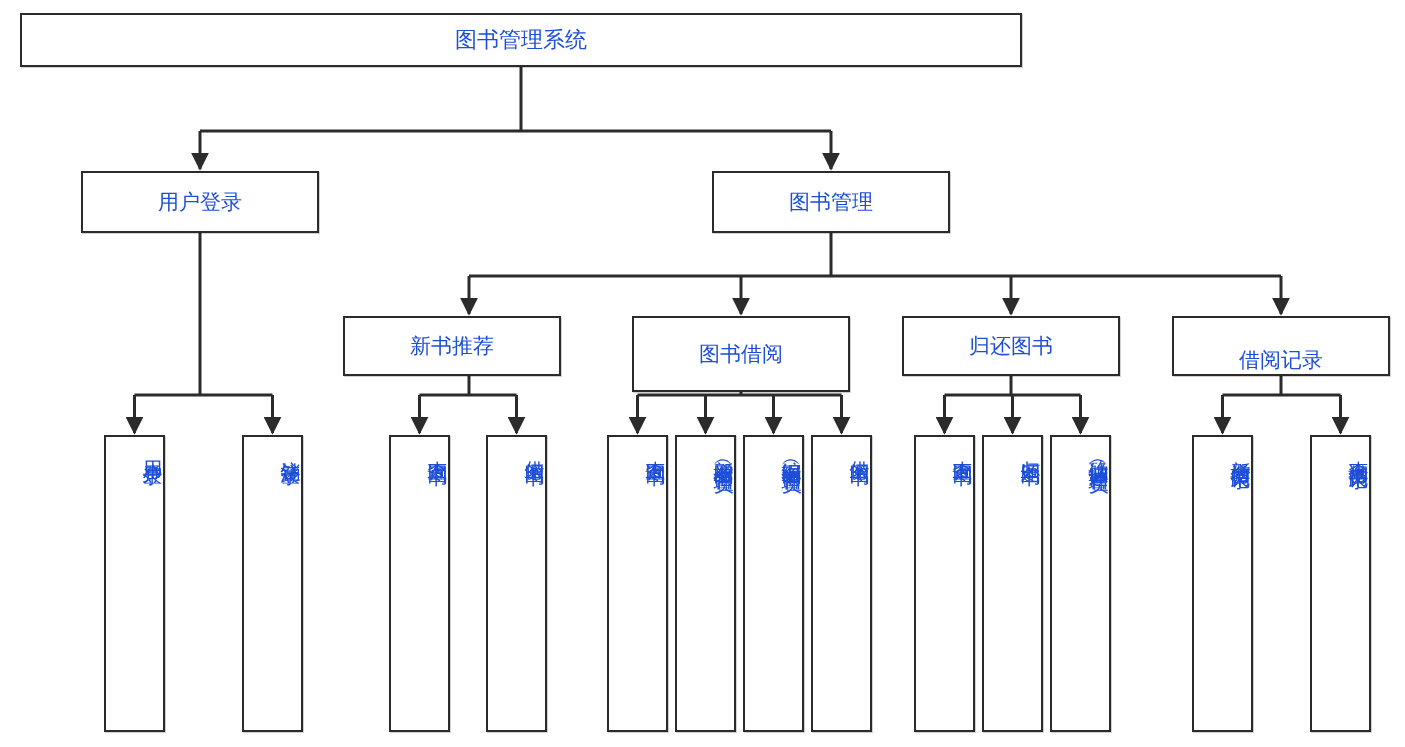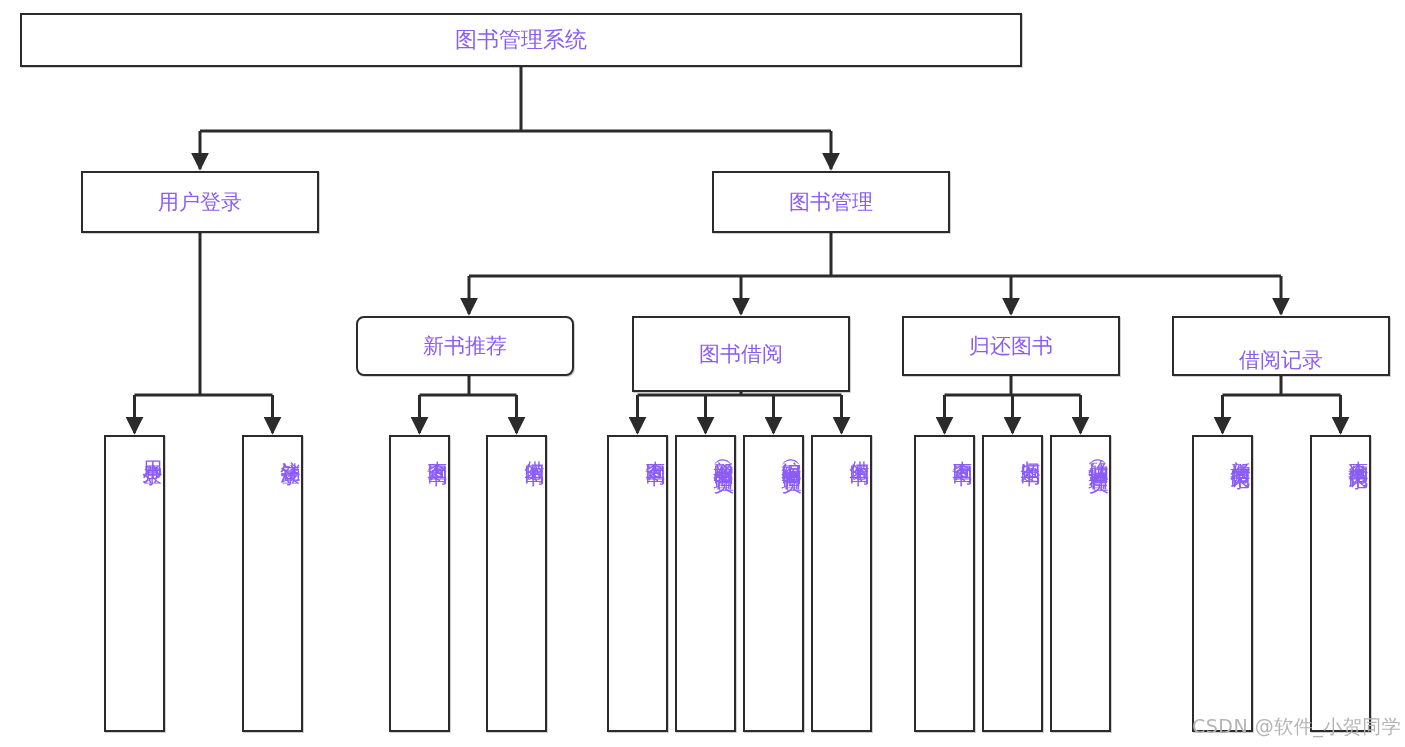--- a/index.html
+++ b/index.html
@@ -27,21 +27,21 @@
     pointer-events: none;
   }
   .node {
     position: absolute;
     box-sizing: border-box;
     background: #ffffff;
     border: 2px solid #2b2b2b;
     display: flex;
     align-items: center;
     justify-content: center;
-    color: #8b5cf6;
+    color: #1d4ed8;
     box-shadow: 1px 1px 0 rgba(0,0,0,0.18);
   }
   .node.root {
     font-size: 22px;
   }
   .node.level2 {
     font-size: 21px;
   }
   .node.level3 {
     font-size: 21px;
@@ -122,21 +122,21 @@
     <span>图书管理系统</span>
   </div>
 
   <div id="node-host">
       <div class="node level2" style="left: 81px; top: 171px; width: 238px; height: 62px;">
         <span>用户登录</span>
       </div>
       <div class="node level2" style="left: 712px; top: 171px; width: 238px; height: 62px;">
         <span>图书管理</span>
       </div>
-      <div class="node level3" style="left: 356px; top: 316px; width: 218px; height: 60px; border-radius: 8px;">
+      <div class="node level3" style="left: 343px; top: 316px; width: 218px; height: 60px;">
         <span>新书推荐</span>
       </div>
       <div class="node level3" style="left: 632px; top: 316px; width: 218px; height: 76px;">
         <span>图书借阅</span>
       </div>
       <div class="node level3" style="left: 902px; top: 316px; width: 218px; height: 60px;">
         <span>归还图书</span>
       </div>
       <div class="node level3" style="left: 1172px; top: 316px; width: 218px; height: 60px; align-items: flex-end;">
         <span>借阅记录</span>
@@ -175,15 +175,14 @@
         <span class="vtext">确认归还（管理员）</span>
       </div>
       <div class="node leaf" style="left: 1192px; top: 435px; width: 61px; height: 297px;">
         <span class="vtext">新增借阅记录</span>
       </div>
       <div class="node leaf" style="left: 1310px; top: 435px; width: 61px; height: 297px;">
         <span class="vtext">查询借阅记录</span>
       </div>
     </div>
 
-  <div class="watermark" style="left: 1192px; top: 714px;">CSDN @软件_小贺同学</div>
 
 </div>
 
 </body></html>

